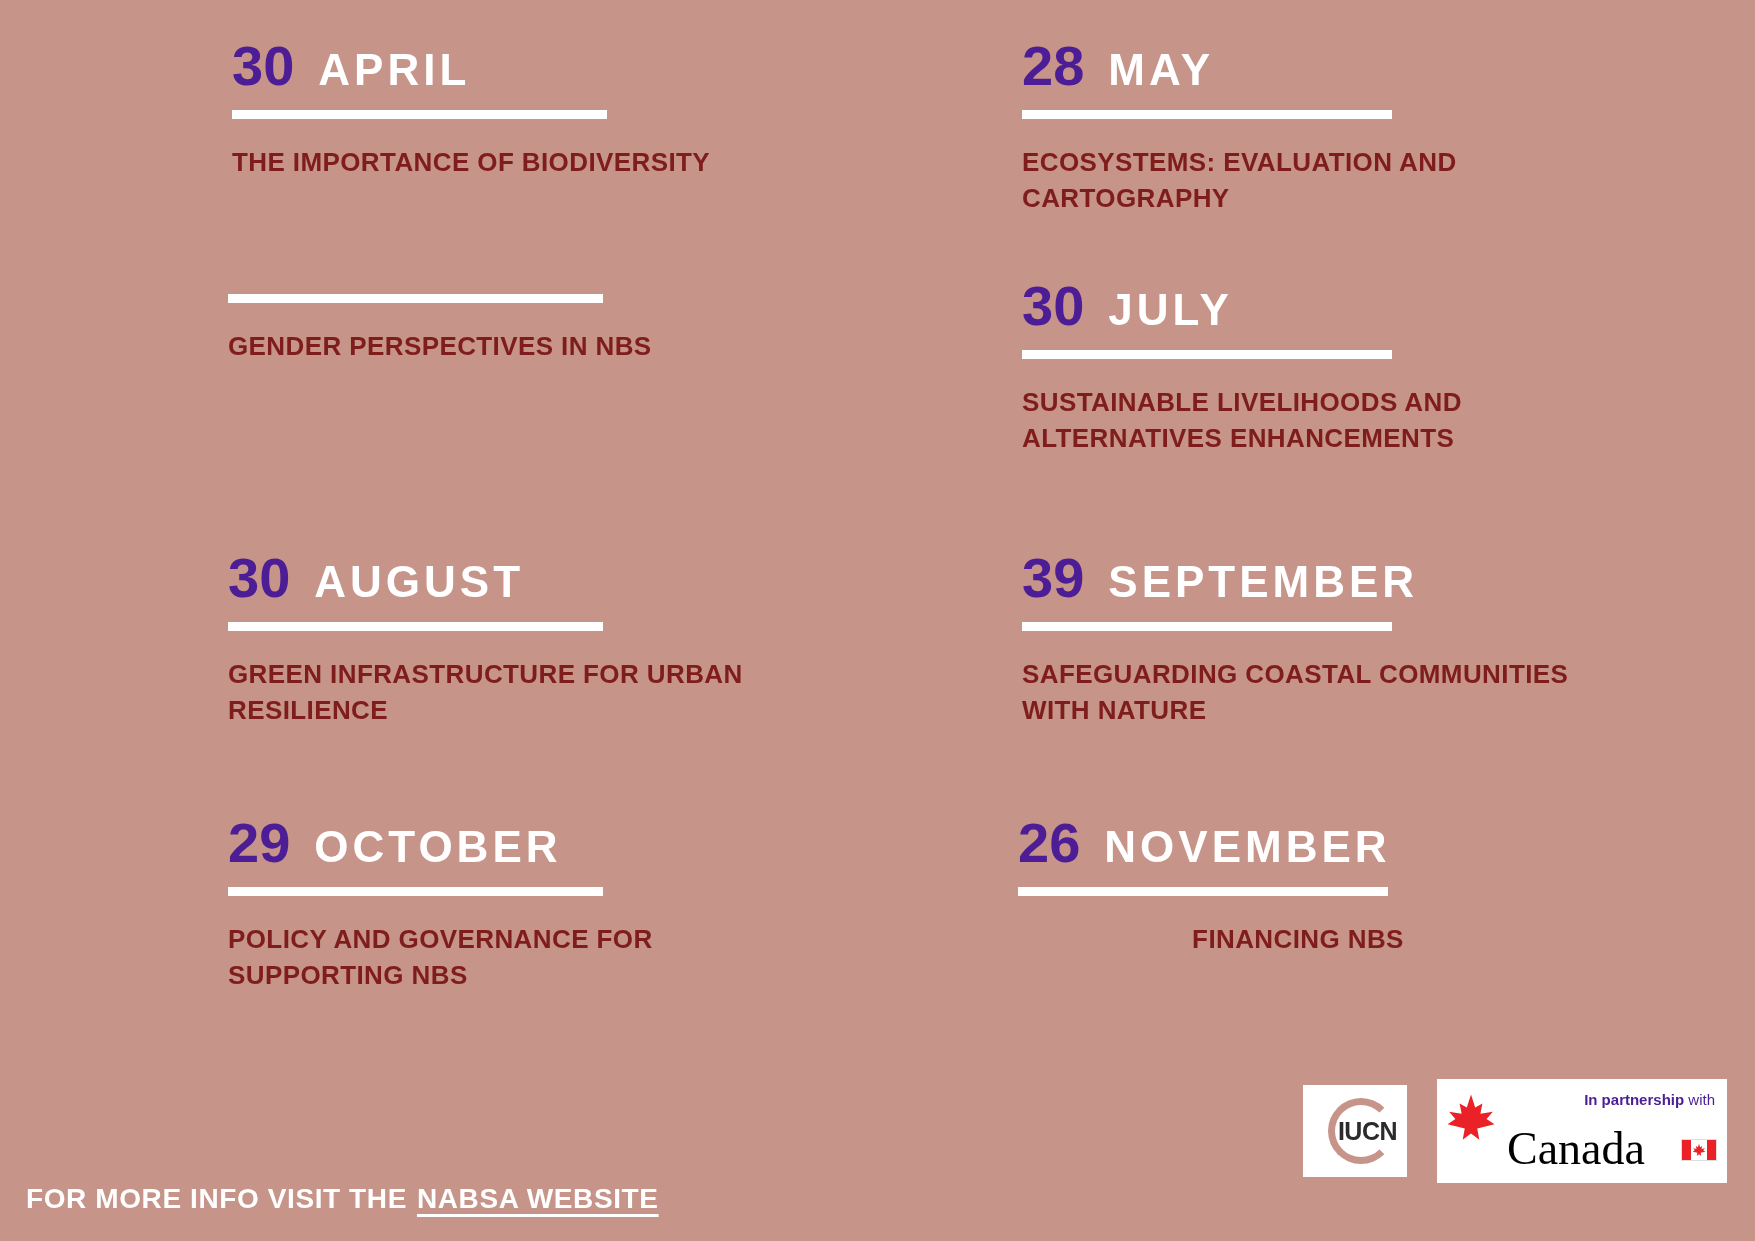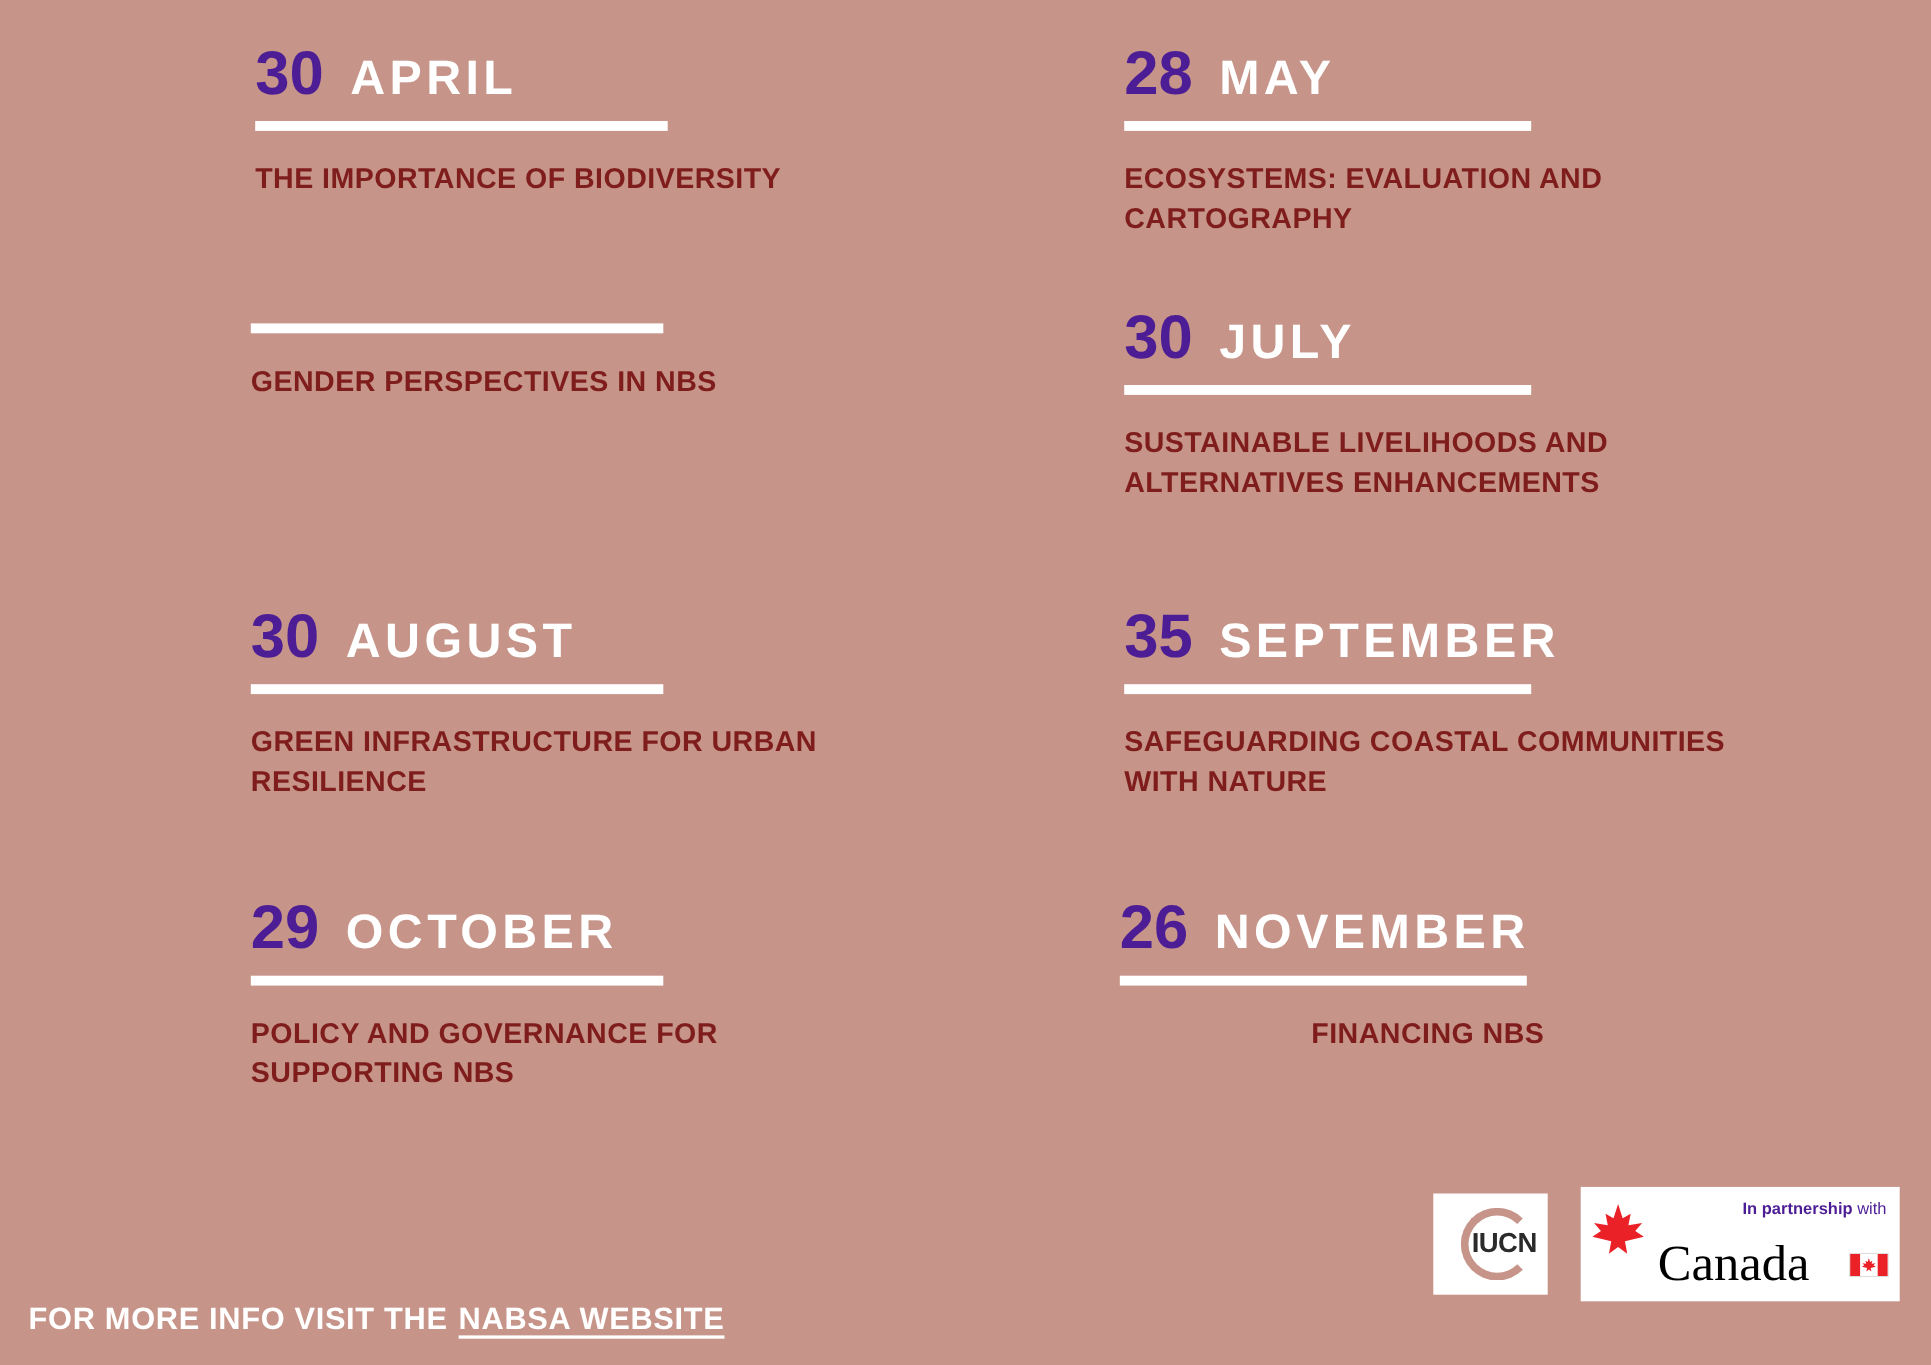--- a/index.html
+++ b/index.html
@@ -222,21 +222,21 @@
     <div class="date-line">
       <span class="day">30</span>
       <span class="month">AUGUST</span>
     </div>
     <div class="rule" style="width:375px;"></div>
     <div class="topic">GREEN INFRASTRUCTURE FOR URBAN RESILIENCE</div>
   </div>
 
   <div class="event-inner" style="left:1022px; top:550px; width:660px;">
     <div class="date-line">
-      <span class="day">35</span>
+      <span class="day">39</span>
       <span class="month">SEPTEMBER</span>
     </div>
     <div class="rule" style="width:370px;"></div>
     <div class="topic">SAFEGUARDING COASTAL COMMUNITIES WITH NATURE</div>
   </div>
 
   <div class="event-inner" style="left:228px; top:815px; width:640px;">
     <div class="date-line">
       <span class="day">29</span>
       <span class="month">OCTOBER</span>

